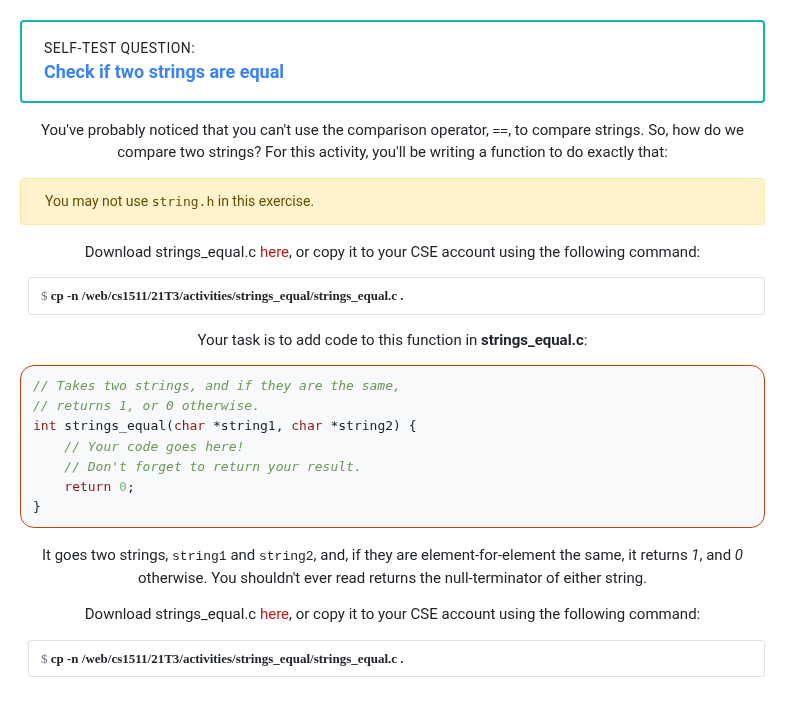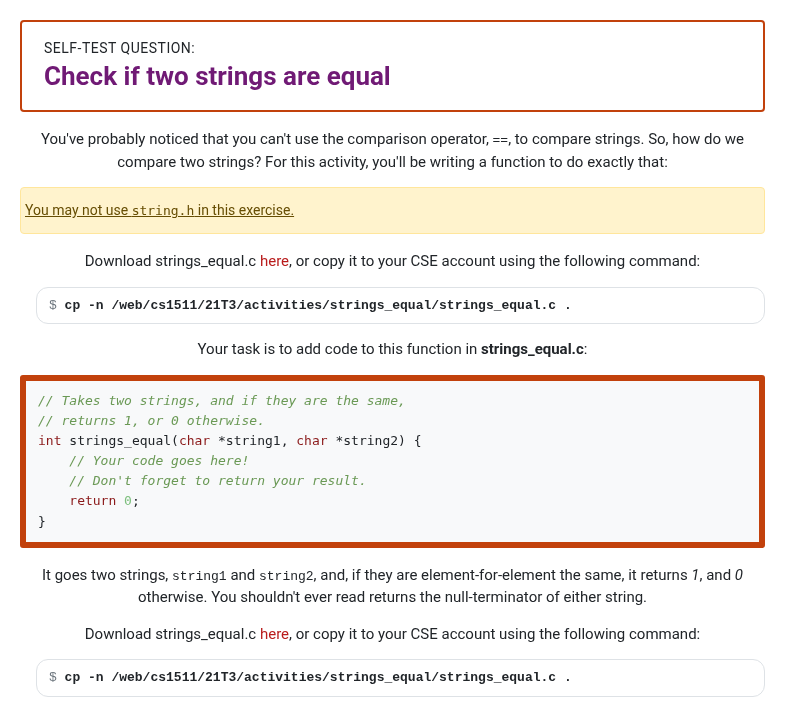--- a/index.html
+++ b/index.html
@@ -7,72 +7,71 @@
     margin: 0;
     padding: 20px;
     font-family: -apple-system, BlinkMacSystemFont, "Segoe UI", Roboto, "Helvetica Neue", Arial, sans-serif;
     font-size: 15px;
     line-height: 1.5;
     color: #212529;
     background: #fff;
     width: 785px;
   }
   .question-card {
-    border: 2px solid #c2410c;
+    border: 2px solid #14b8a6;
     border-radius: 4px;
     padding: 16px 22px 18px 22px;
     margin-bottom: 16px;
   }
   .question-label {
     font-size: 14px;
     letter-spacing: 0.5px;
     color: #212529;
     margin-bottom: 2px;
   }
   .question-title {
-    font-size: 26px;
+    font-size: 18px;
     font-weight: 700;
-    color: #701a75;
+    color: #3b82f6;
     margin: 0;
     line-height: 1.2;
   }
   p { margin: 0 0 14px 0; text-align: center; }
   code.inline {
     font-family: SFMono-Regular, Menlo, Monaco, Consolas, "Liberation Mono", "Courier New", monospace;
     font-size: 13px;
     color: #212529;
   }
   .alert-warning {
     background: #fff3cd;
     border: 1px solid #ffe69c;
     border-radius: 4px;
-    padding: 12px 4px;
+    padding: 12px 24px;
     margin: 0 0 16px 0;
     color: #664d03;
     font-size: 14px;
-    text-decoration: underline;
   }
   .alert-warning code { font-family: SFMono-Regular, Menlo, Monaco, Consolas, monospace; font-size: 13px; }
   a.link { color: #b91c1c; text-decoration: none; }
   .cmd-block {
     border: 1px solid #dee2e6;
-    border-radius: 12px;
+    border-radius: 3px;
     background: #fff;
     padding: 8px 12px;
-    margin: 6px 0 14px 16px;
-    font-family: Liberation Mono, monospace;
+    margin: 6px 0 14px 8px;
+    font-family: Liberation Serif, serif;
     font-size: 13px;
     white-space: pre;
     overflow-x: auto;
   }
   .cmd-block .prompt { color: #6c757d; }
   .cmd-block .bold { font-weight: 700; }
   .code-block {
-    border: 6px solid #c2410c;
-    border-radius: 3px;
+    border: 1px solid #c2410c;
+    border-radius: 14px;
     background: #f8f9fa;
     padding: 10px 12px;
     margin: 6px 0 16px 0;
     font-family: SFMono-Regular, Menlo, Monaco, Consolas, monospace;
     font-size: 13px;
     line-height: 1.55;
     white-space: pre;
     overflow-x: auto;
   }
   .c-comment { color: #6a9955; font-style: italic; }

